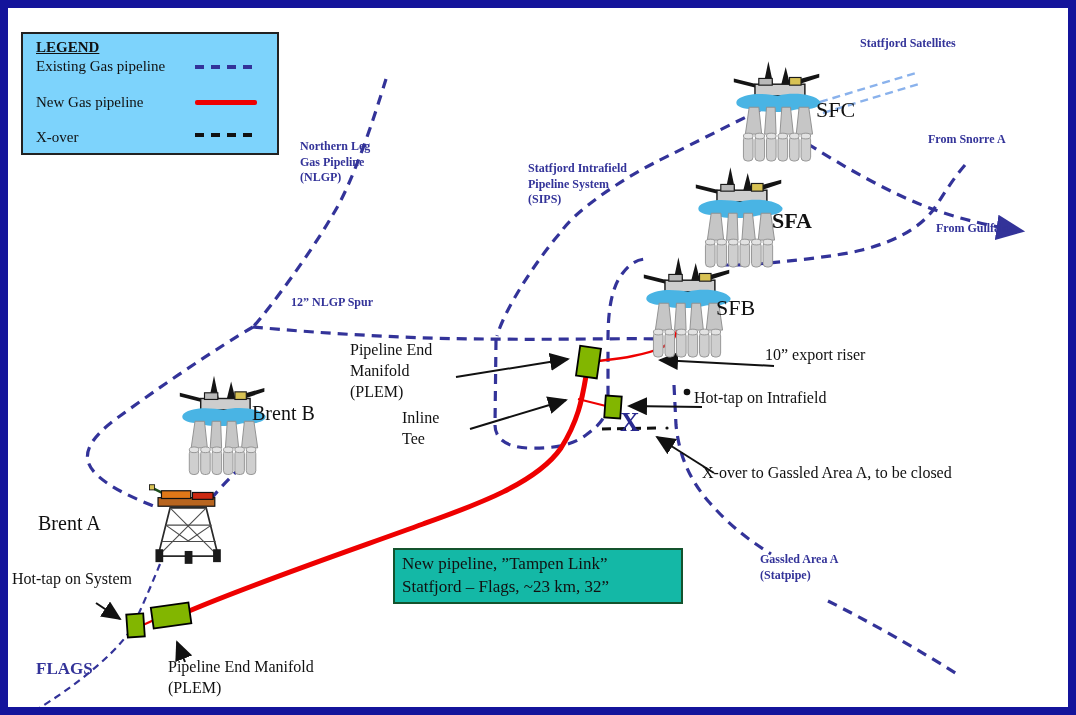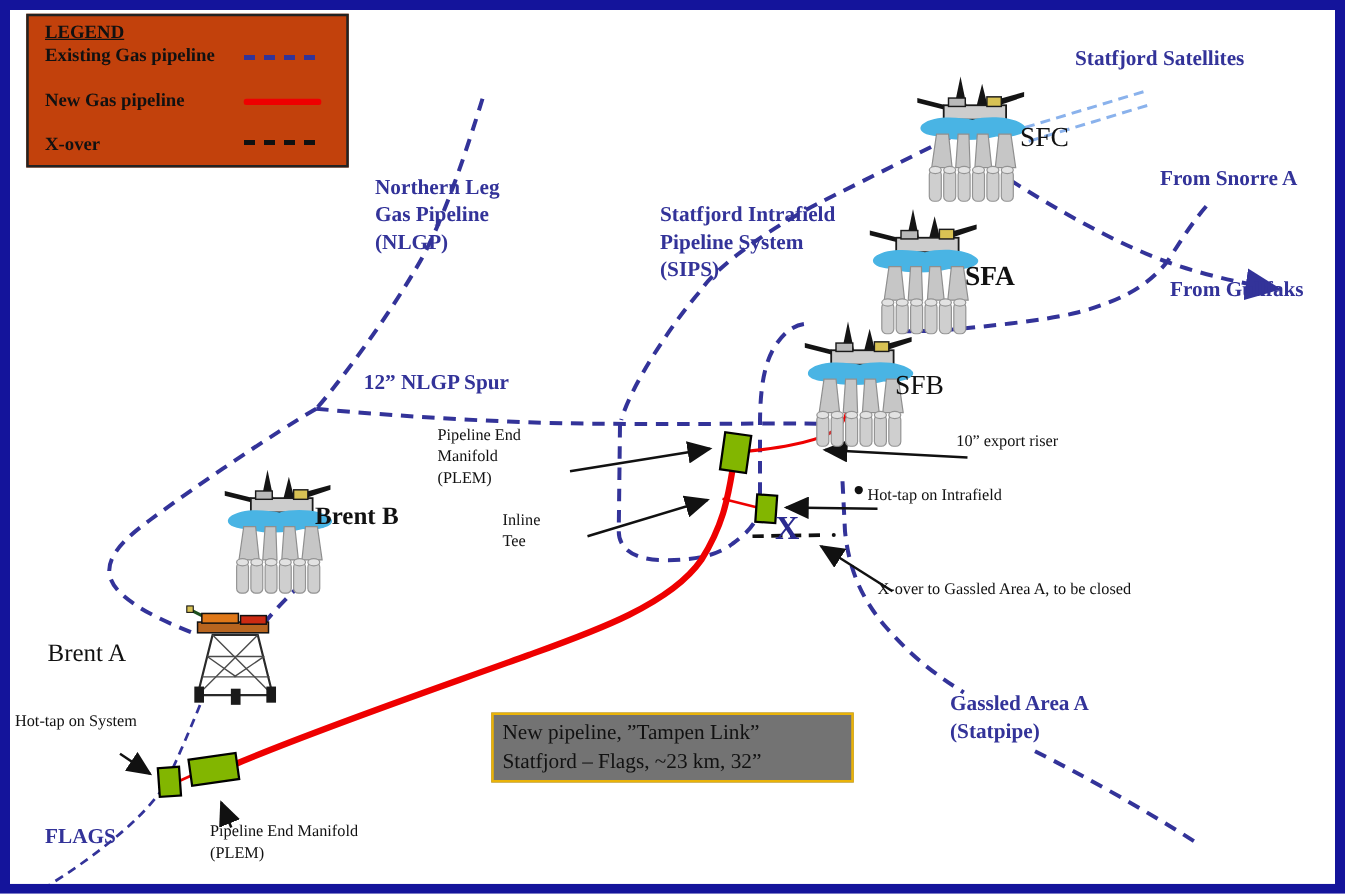--- a/index.html
+++ b/index.html
@@ -3,38 +3,38 @@
 <meta charset="utf-8">
 <style>
   html,body{margin:0;padding:0;background:#ffffff;}
   .frame{
     position:relative;width:1076px;height:715px;box-sizing:border-box;
     background:#ffffff;border:8px solid #14149b;outline:2px solid #ffffff;outline-offset:-10px;
     font-family:"Liberation Serif","DejaVu Serif",serif;overflow:hidden;
   }
   .abs{position:absolute;}
   .lbl{position:absolute;white-space:pre-line;line-height:1.3;}
-  .navy{color:#333399;font-weight:bold;font-size:17px;}
-  .blk{color:#111111;font-weight:normal;font-size:13px;}
+  .navy{color:#333399;font-weight:bold;font-size:12px;}
+  .blk{color:#111111;font-weight:normal;font-size:16px;}
   .big{font-size:22px;}
   .mid{font-size:20px;}
   
-  .legend{position:absolute;left:13px;top:3px;width:254px;height:119px;
-    border:2px solid #222;background:#c2410c;}
+  .legend{position:absolute;left:13px;top:24px;width:254px;height:119px;
+    border:2px solid #222;background:#7dd3fc;}
   .legend .title{position:absolute;left:13px;top:5px;font-size:15px;font-weight:bold;
     text-decoration:underline;color:#111;}
-  .legend .item-label{position:absolute;left:13px;font-size:15px;font-weight:bold;color:#111;}
+  .legend .item-label{position:absolute;left:13px;font-size:15px;font-weight:normal;color:#111;}
   .dash-navy{position:absolute;height:4px;
     background:repeating-linear-gradient(90deg,#333399 0 9px,transparent 9px 16px);}
   .line-red{position:absolute;height:5px;background:#ee0000;border-radius:2px;}
   .dash-black{position:absolute;height:4px;
     background:repeating-linear-gradient(90deg,#111 0 9px,transparent 9px 16px);}
   
-  .notebox{position:absolute;left:385px;top:562px;width:272px;
-    border:2px solid #eab308;background:#737373;padding:3px 7px;
+  .notebox{position:absolute;left:385px;top:540px;width:272px;
+    border:2px solid #14532d;background:#14b8a6;padding:3px 7px;
     font-size:17px;color:#111;line-height:1.35;}
   .xmark{position:absolute;left:612px;top:399px;color:#2a2a8f;
     font-size:27px;font-weight:bold;}
 </style>
 </head>
 <body>
 
 <div class="frame">
 
   <svg class="abs" style="left:0;top:0;" width="1060" height="699" viewBox="0 0 1060 699">
@@ -177,21 +177,21 @@
 Gas Pipeline
 (NLGP)</div>
   <div class="lbl navy" style="left:283px;top:287px;">12” NLGP Spur</div>
   <div class="lbl navy" style="left:752px;top:544px;">Gassled Area A
 (Statpipe)</div>
   <div class="lbl navy" style="left:28px;top:650px;font-size:17px;">FLAGS</div>
 
   <div class="lbl blk big" style="left:808px;top:88px;">SFC</div>
   <div class="lbl blk big" style="left:764px;top:199px;font-weight:bold;">SFA</div>
   <div class="lbl blk big" style="left:708px;top:286px;">SFB</div>
-  <div class="lbl blk mid" style="left:244px;top:392px;font-weight:bold;">Brent B</div>
+  <div class="lbl blk mid" style="left:244px;top:392px;">Brent B</div>
   <div class="lbl blk mid" style="left:30px;top:502px;">Brent A</div>
 
   <div class="lbl blk" style="left:342px;top:332px;">Pipeline End
 Manifold
 (PLEM)</div>
   <div class="lbl blk" style="left:394px;top:400px;">Inline
 Tee</div>
   <div class="lbl blk" style="left:757px;top:337px;font-family:Liberation Serif, serif;">10” export riser</div>
   <div class="lbl blk" style="left:686px;top:380px;">Hot-tap on Intrafield</div>
   <div class="lbl blk" style="left:694px;top:455px;">X-over to Gassled Area A, to be closed</div>

